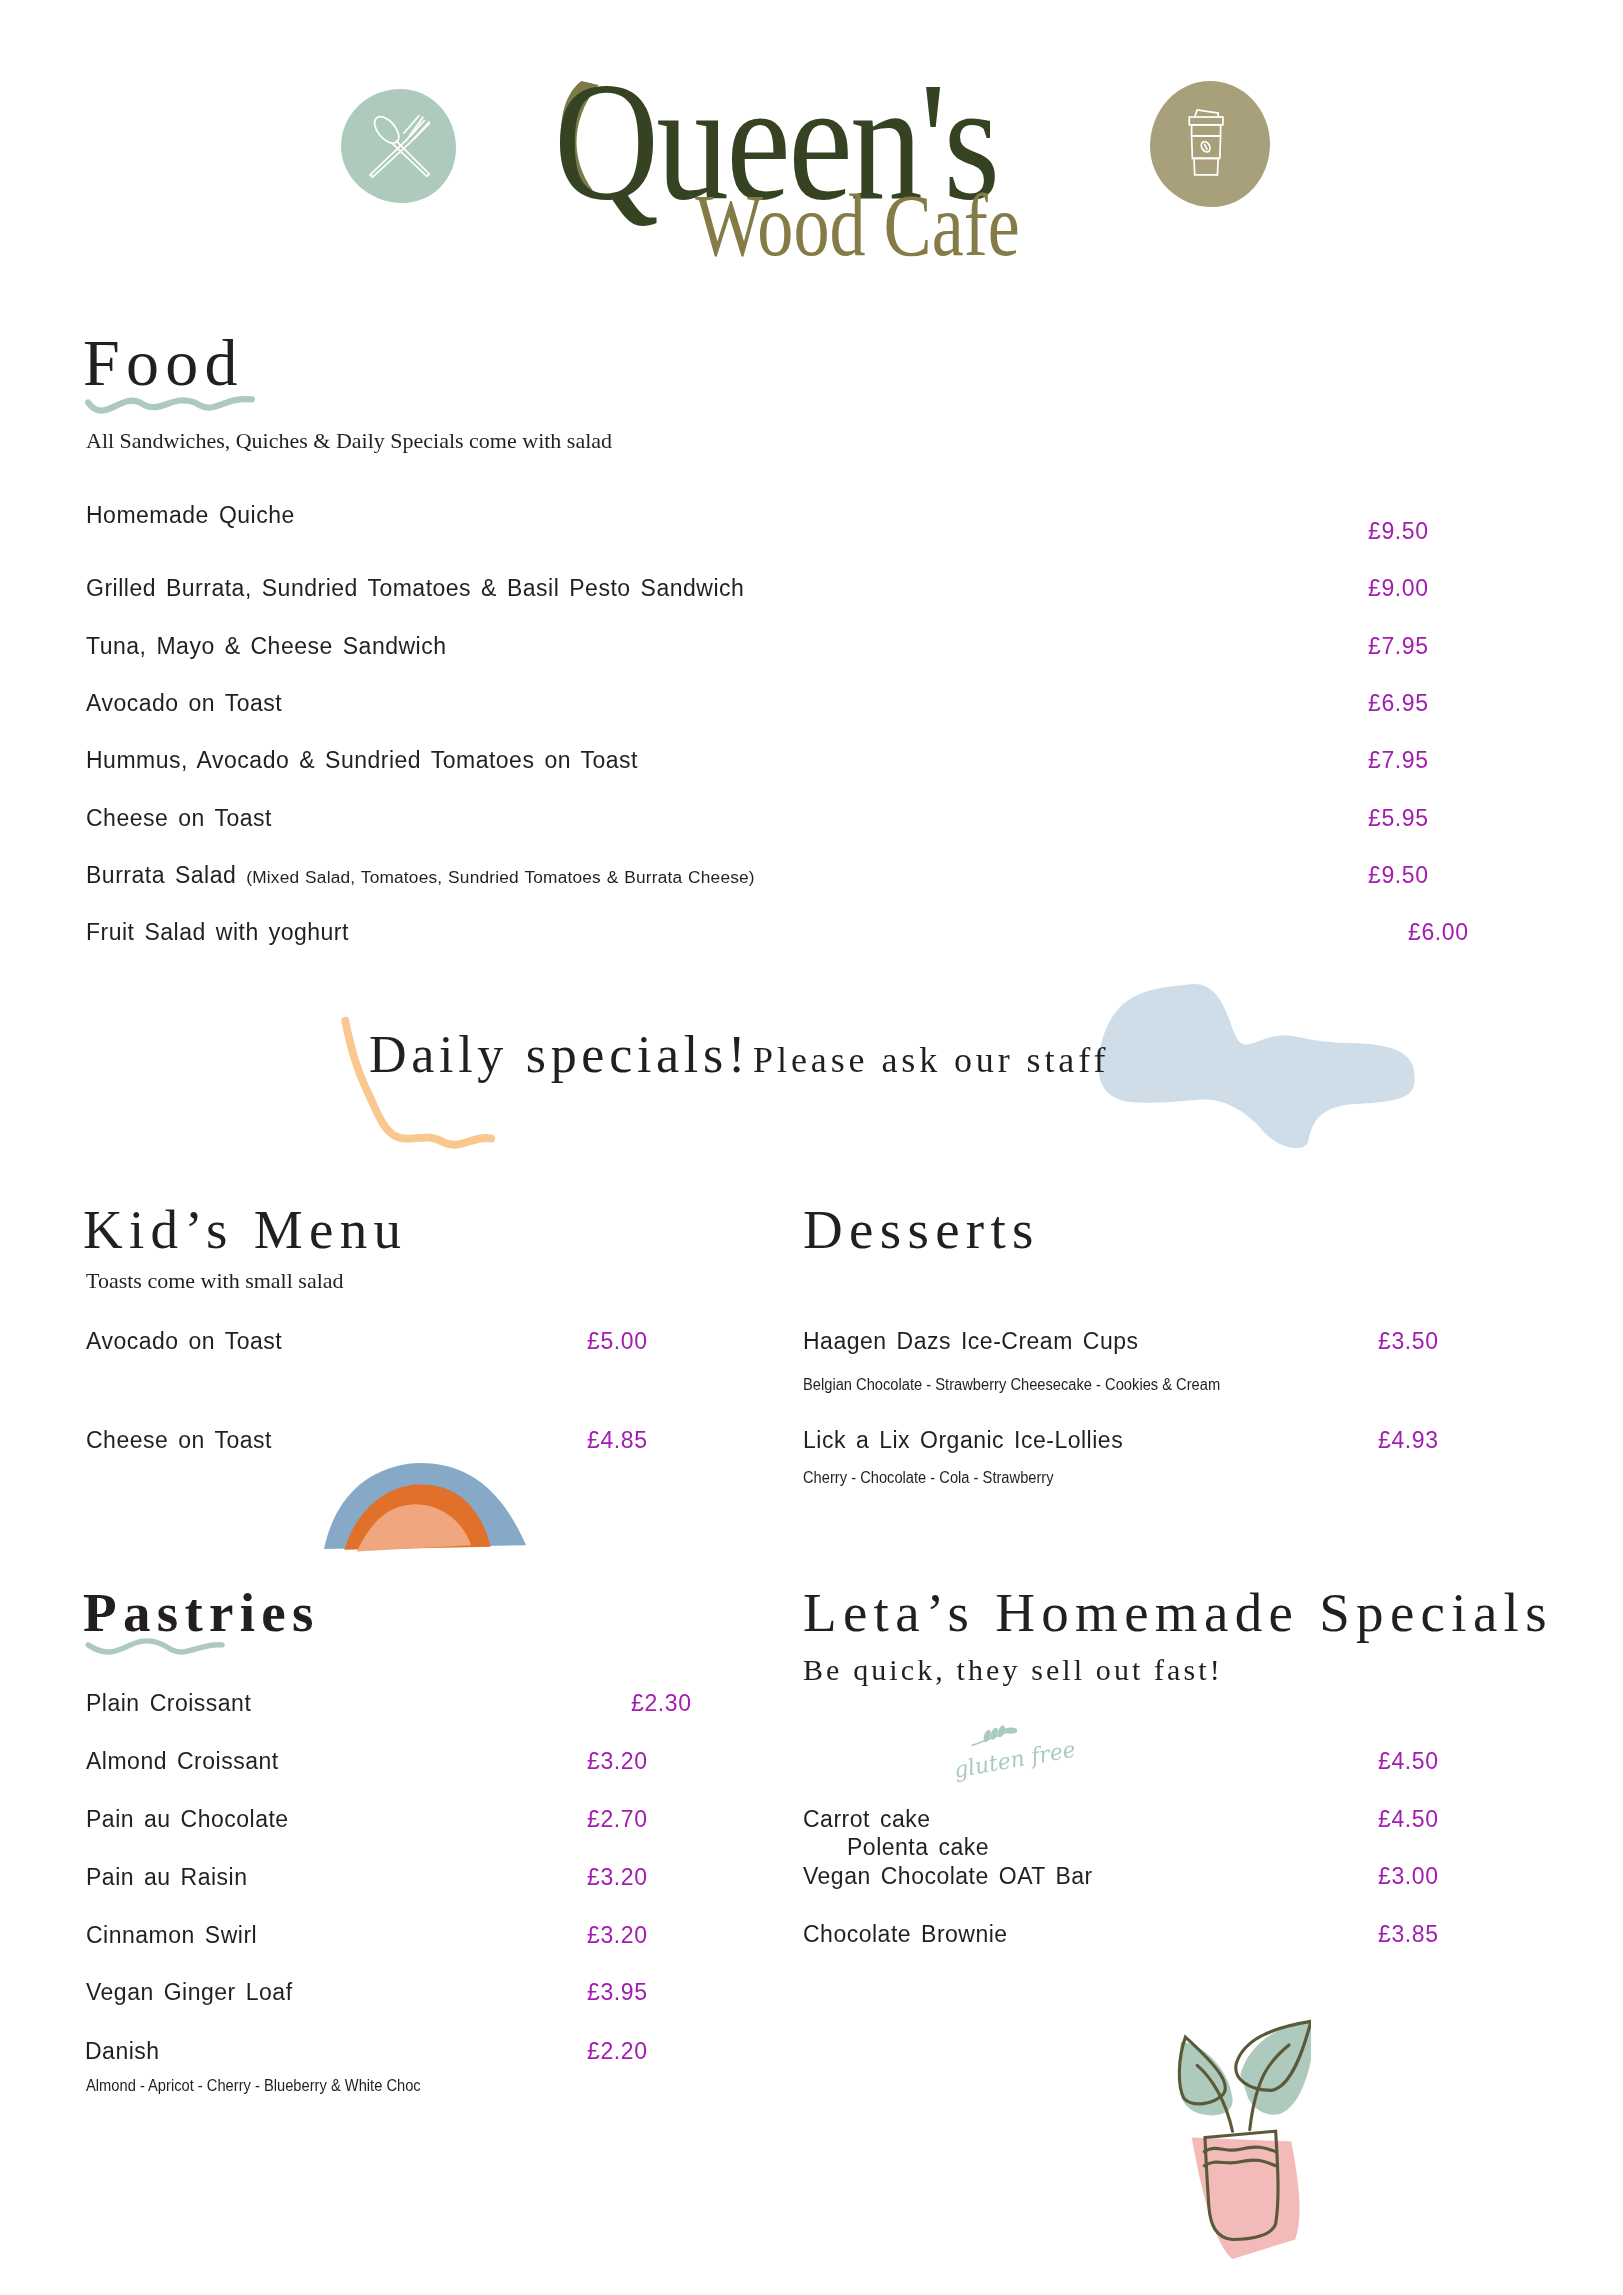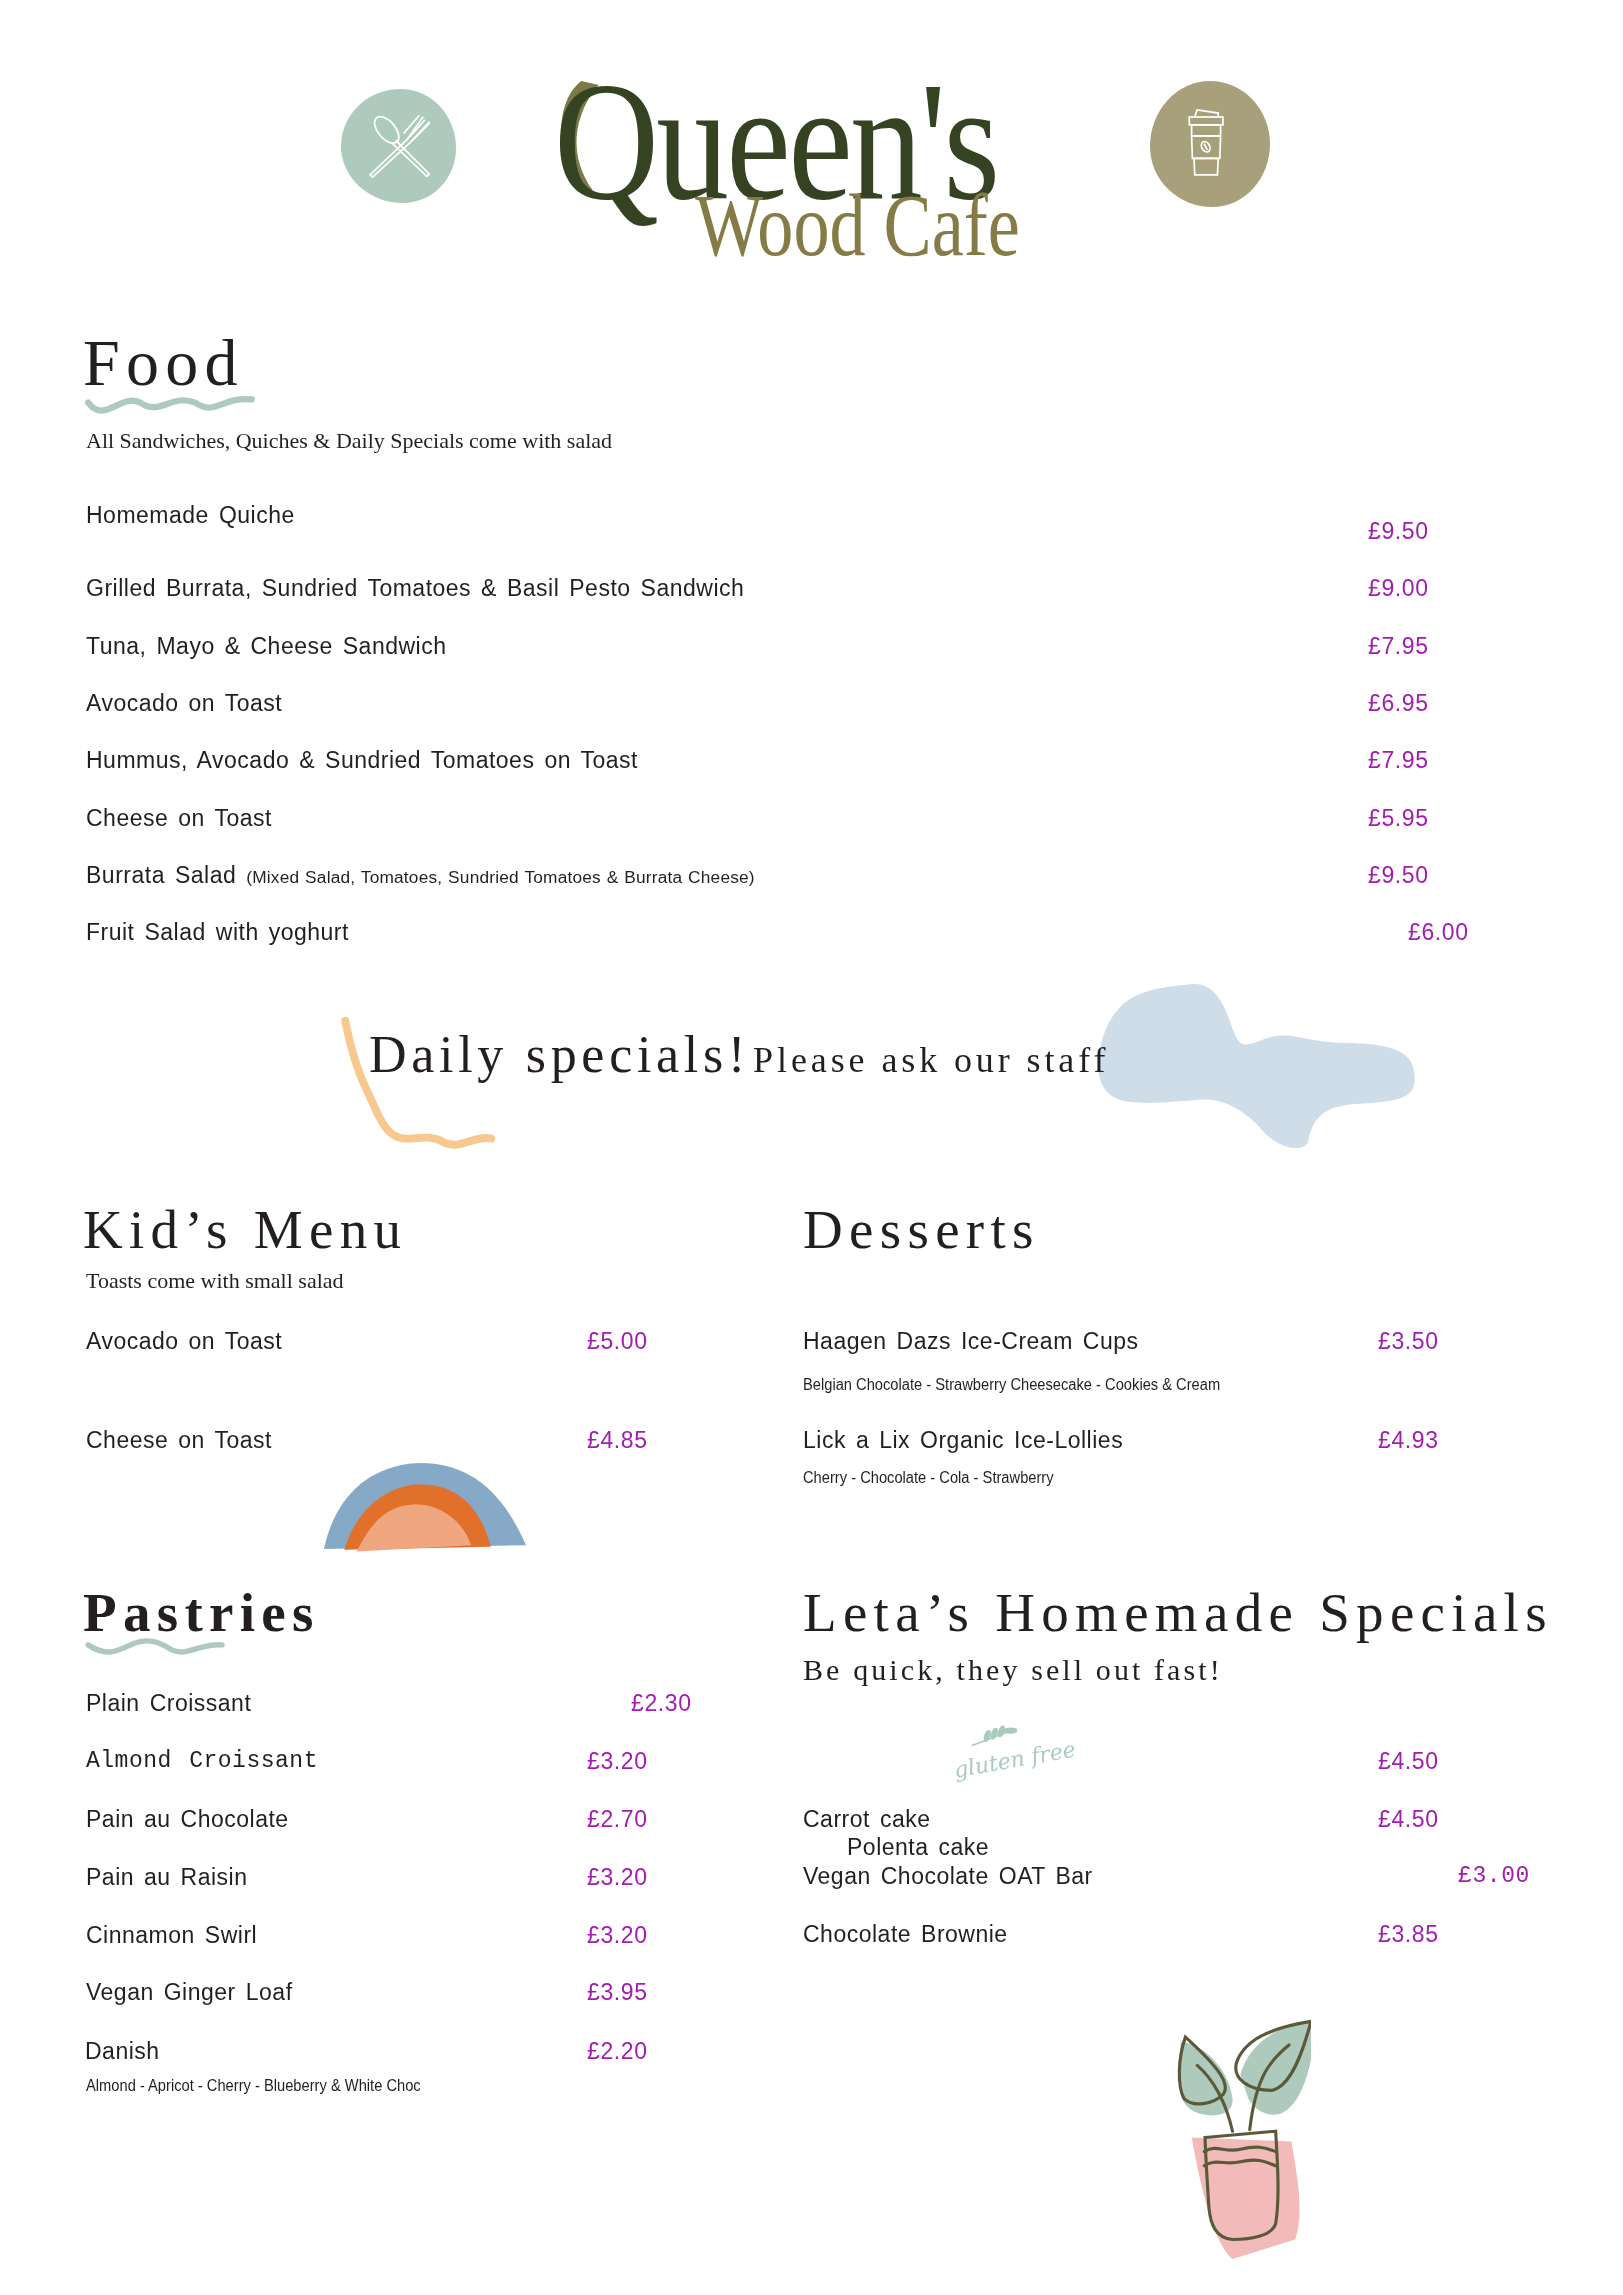--- a/index.html
+++ b/index.html
@@ -121,21 +121,21 @@
 <div class="abs item" style="left:803px; top:1429px;">Lick a Lix Organic Ice-Lollies</div>
 <div class="abs price" style="left:1378px; top:1429px;">£4.93</div>
 <div class="abs detail" style="left:803px; top:1469px;">Cherry - Chocolate - Cola - Strawberry</div>
 
 <div class="abs section-title" style="left:83px; top:1585px; font-size:55px; font-weight:bold;">Pastries</div>
 <svg class="abs" width="141" height="23.6" viewBox="0 0 180 30" style="left:85px; top:1637px;">
   <path d="M4 10 C25 24 38 20 58 10 C80 0 95 6 110 16 C130 26 145 8 175 10" fill="none" stroke="#adcabd" stroke-width="7" stroke-linecap="round"></path>
 </svg>
 <div class="abs item" style="left:86px; top:1692px;">Plain Croissant</div>
 <div class="abs price" style="left:587px; top:1692px;margin-left:44px;">£2.30</div>
-<div class="abs item" style="left:86px; top:1750px;font-family:Liberation Mono, monospace;">Almond Croissant</div>
+<div class="abs item" style="left:86px; top:1750px;">Almond Croissant</div>
 <div class="abs price" style="left:587px; top:1750px;">£3.20</div>
 <div class="abs item" style="left:86px; top:1808px;">Pain au Chocolate</div>
 <div class="abs price" style="left:587px; top:1808px;">£2.70</div>
 <div class="abs item" style="left:86px; top:1866px;">Pain au Raisin</div>
 <div class="abs price" style="left:587px; top:1866px;">£3.20</div>
 <div class="abs item" style="left:86px; top:1924px;">Cinnamon Swirl</div>
 <div class="abs price" style="left:587px; top:1924px;">£3.20</div>
 <div class="abs item" style="left:86px; top:1981px;">Vegan Ginger Loaf</div>
 <div class="abs price" style="left:587px; top:1981px;">£3.95</div>
 <div class="abs item" style="left:85px; top:2040px;">Danish</div>
@@ -154,21 +154,21 @@
     <ellipse cx="40" cy="8" rx="4" ry="8" transform="rotate(20 40 8)"></ellipse>
     <ellipse cx="52" cy="7" rx="9" ry="4"></ellipse>
   </g>
 </svg>
 <div class="abs gluten" style="left:952px; top:1758px;">gluten free</div>
 <div class="abs price" style="left:1378px; top:1750px;">£4.50</div>
 
 <div class="abs item" style="left:803px; top:1808px;">Carrot cake</div>
 <div class="abs price" style="left:1378px; top:1808px;">£4.50</div>
 <div class="abs item" style="left:803px; top:1865px;">Vegan Chocolate OAT Bar</div>
-<div class="abs price" style="left:1458px; top:1865px;font-family:Liberation Mono, monospace;">£3.00</div>
+<div class="abs price" style="left:1378px; top:1865px;">£3.00</div>
 <div class="abs item" style="left:803px; top:1923px;">Chocolate Brownie</div>
 <div class="abs price" style="left:1378px; top:1923px;">£3.85</div>
 
 <svg class="abs" width="157" height="251" viewBox="0 0 200 320" style="left:1154px; top:2012px;">
   <path d="M34 38 C60 40 95 70 100 110 C102 130 80 135 60 130 C40 125 30 110 32 80 Z" fill="#adcabd"></path>
   <path d="M110 80 C120 40 160 15 205 10 C205 60 190 120 160 130 C140 135 125 120 120 110 Z" fill="#adcabd"></path>
   <path d="M48 160 L175 165 C185 220 190 260 180 290 L100 315 C80 300 62 240 48 160 Z" fill="#f2bab8"></path>
   <g fill="none" stroke="#5a5a3a" stroke-width="4" stroke-linecap="round">
     <path d="M40 32 C30 60 30 95 38 110 C50 122 75 118 88 105 C98 92 82 70 40 32 Z"></path>
     <path d="M55 68 C75 85 92 115 100 152"></path>

